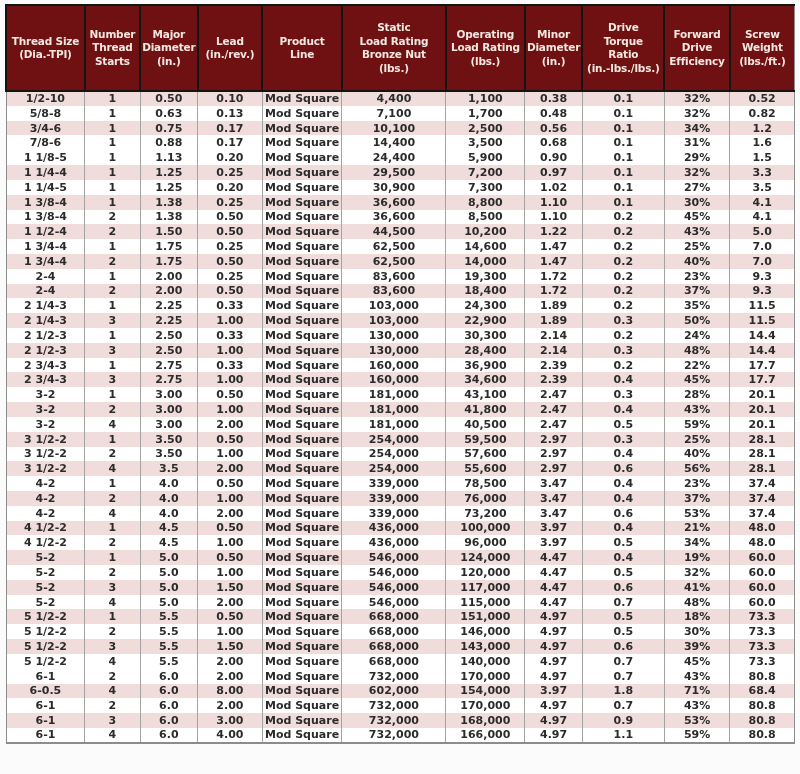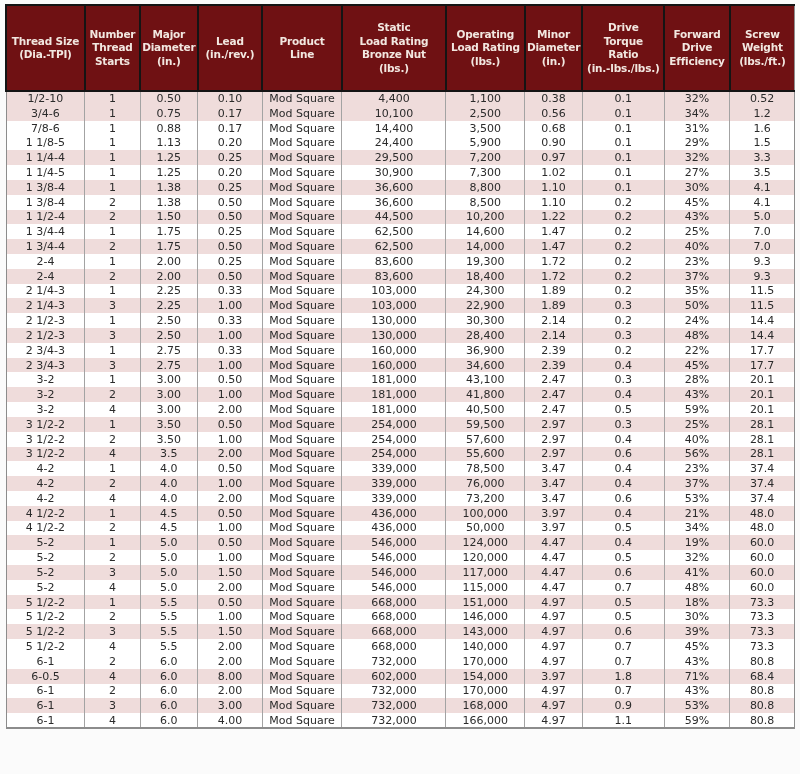--- a/index.html
+++ b/index.html
@@ -37,21 +37,21 @@
     vertical-align:middle;
     text-align:center;
     white-space:pre-line;
     border-left:2px solid var(--header-border);
     border-top:2px solid var(--header-border);
     border-bottom:2px solid var(--header-border);
     padding:0 1px;
     overflow:hidden;
   }
   thead th:first-child{border-left:2px solid var(--header-border);margin-left:36px;}
-  tbody tr{height:14.82px;}
+  tbody tr{height:14.82px;font-weight:bold;}
   tbody td{
     font-size:11px;
     line-height:13px;
     color:var(--cell-text);
     text-align:center;
     vertical-align:middle;
     padding:0 2px;
     border-left:1px solid var(--col-border);
     overflow:hidden;
     white-space:nowrap;
@@ -121,20 +121,33 @@
           <td>0.50</td>
           <td>0.10</td>
           <td>Mod Square</td>
           <td>4,400</td>
           <td>1,100</td>
           <td>0.38</td>
           <td>0.1</td>
           <td>32%</td>
           <td>0.52</td>
         </tr>
+        <tr class="even">
+          <td>5/8-8</td>
+          <td>1</td>
+          <td>0.63</td>
+          <td>0.13</td>
+          <td>Mod Square</td>
+          <td>7,100</td>
+          <td>1,700</td>
+          <td>0.48</td>
+          <td>0.1</td>
+          <td>32%</td>
+          <td>0.82</td>
+        </tr>
         <tr class="odd">
           <td>3/4-6</td>
           <td>1</td>
           <td>0.75</td>
           <td>0.17</td>
           <td>Mod Square</td>
           <td>10,100</td>
           <td>2,500</td>
           <td>0.56</td>
           <td>0.1</td>
@@ -492,21 +505,21 @@
           <td>21%</td>
           <td>48.0</td>
         </tr>
         <tr class="even">
           <td>4 1/2-2</td>
           <td>2</td>
           <td>4.5</td>
           <td>1.00</td>
           <td>Mod Square</td>
           <td>436,000</td>
-          <td>50,000</td>
+          <td>96,000</td>
           <td>3.97</td>
           <td>0.5</td>
           <td>34%</td>
           <td>48.0</td>
         </tr>
         <tr class="odd">
           <td>5-2</td>
           <td>1</td>
           <td>5.0</td>
           <td>0.50</td>

